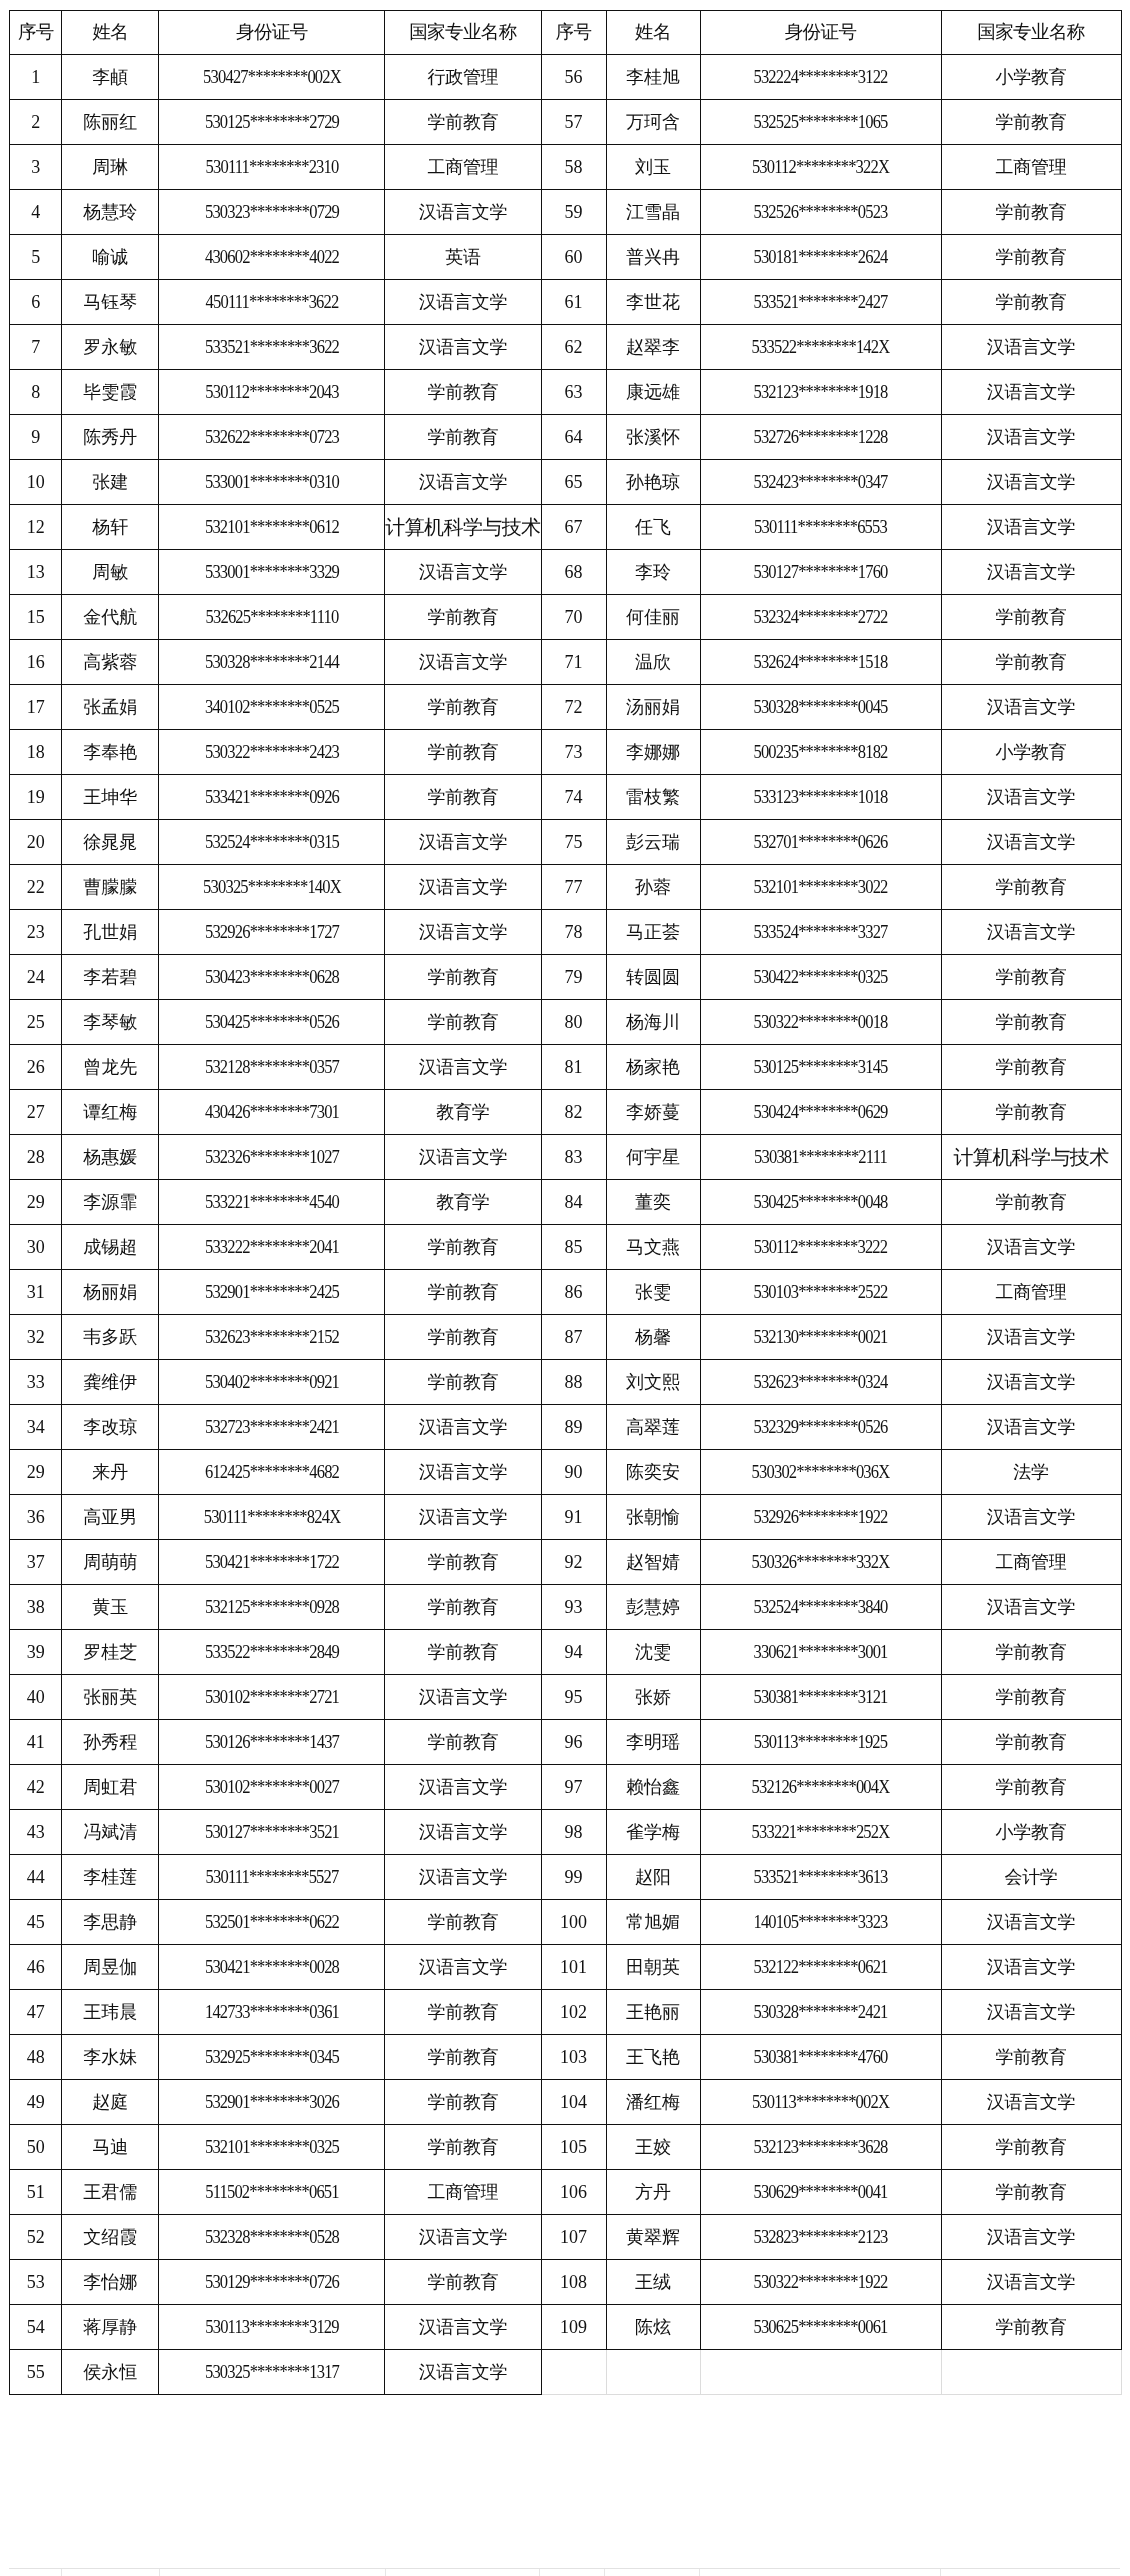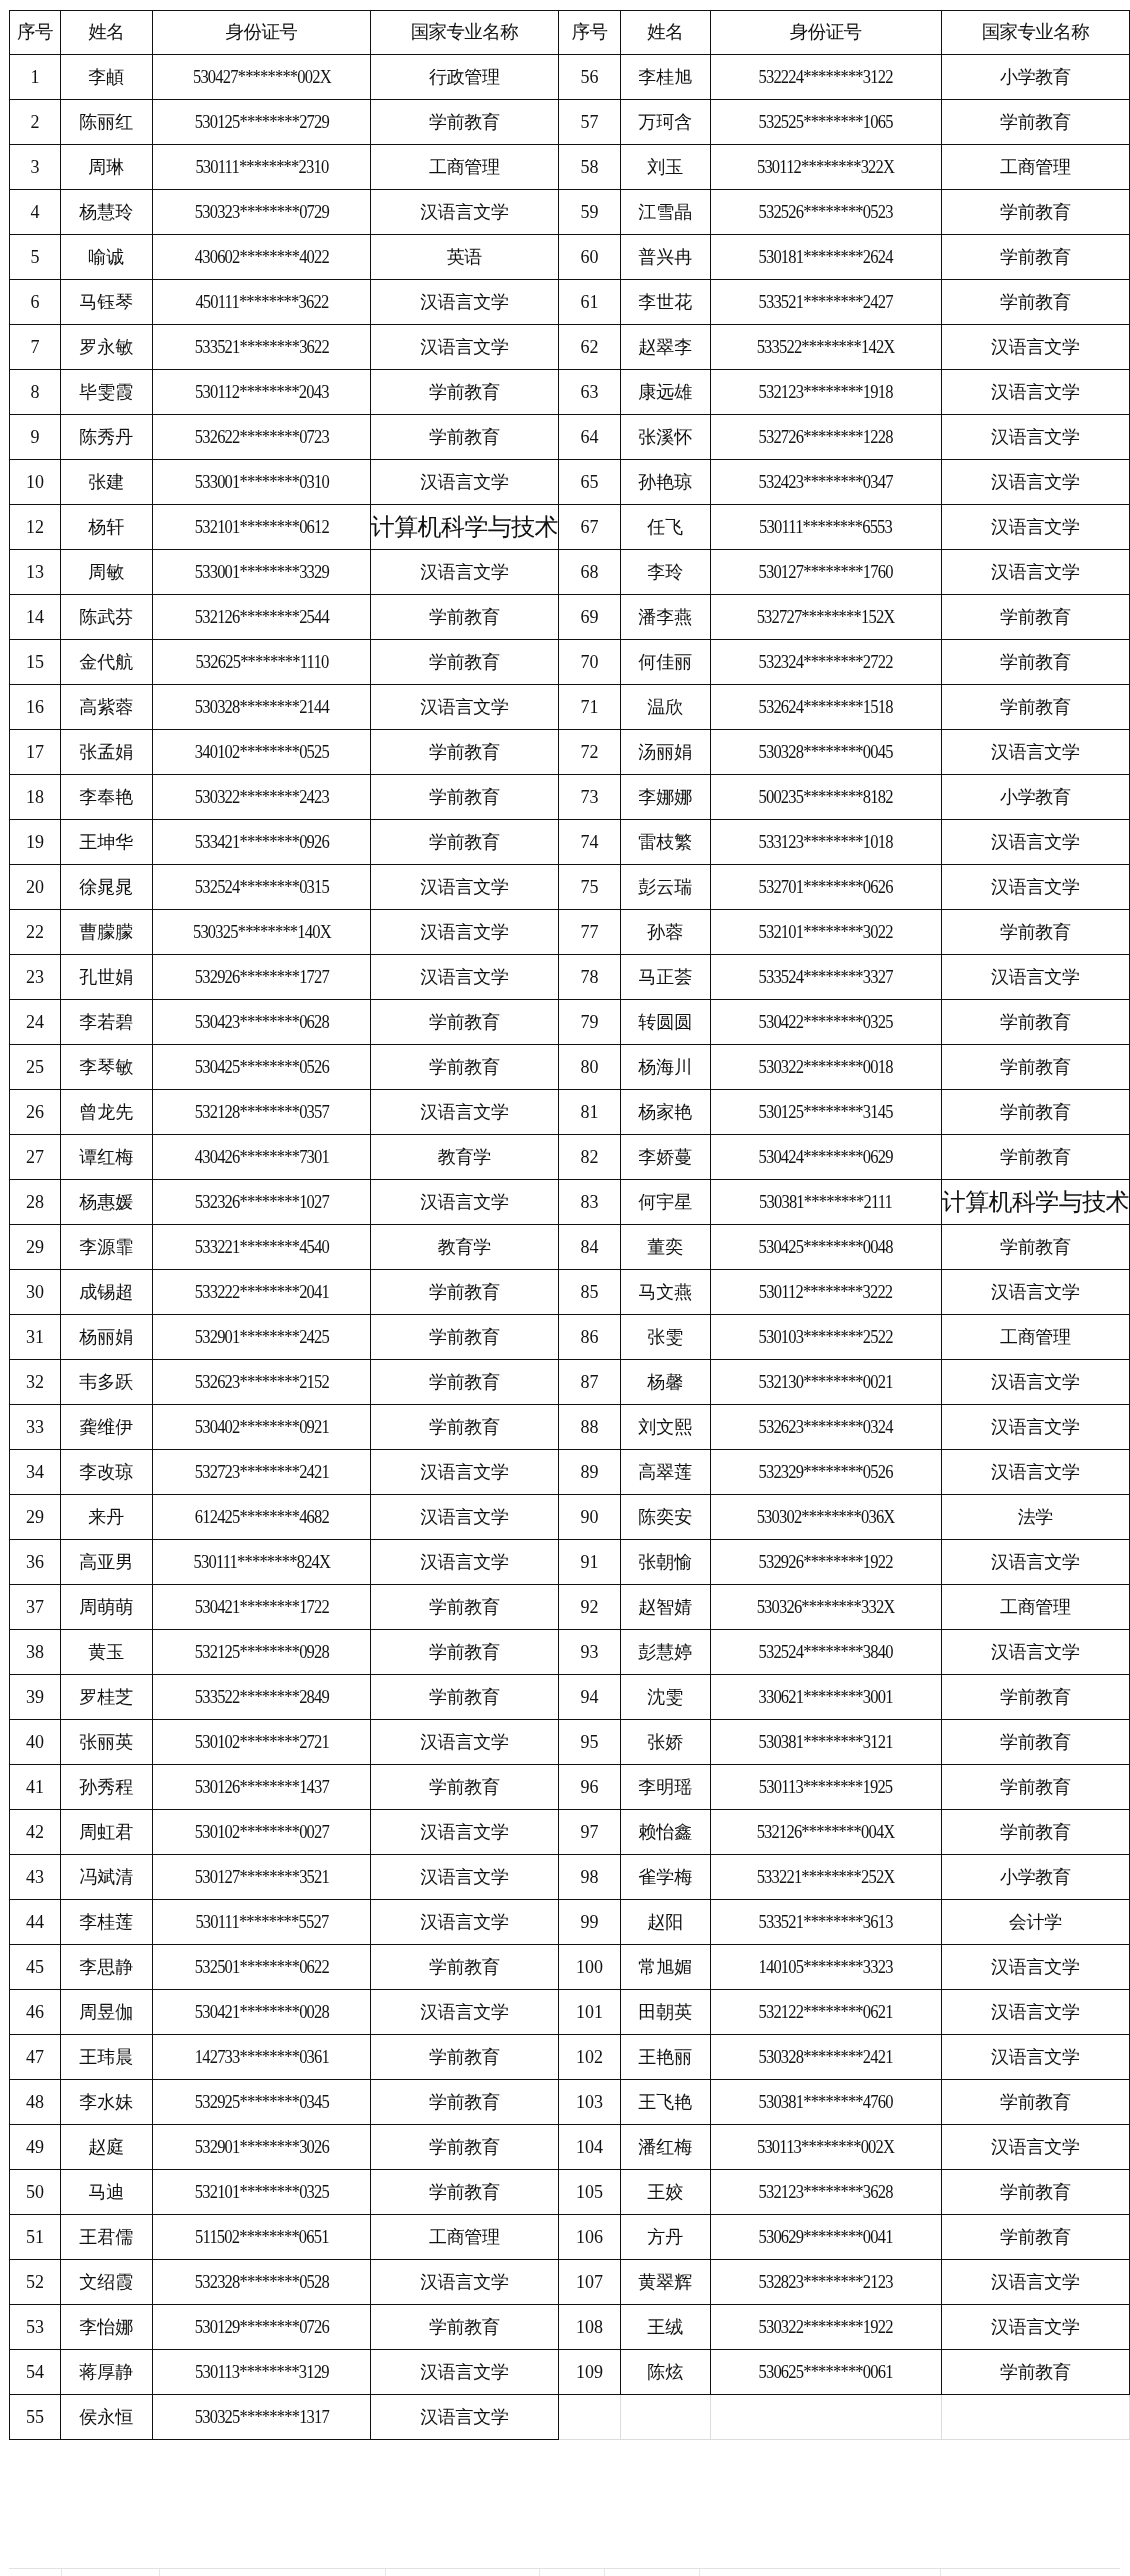--- a/index.html
+++ b/index.html
@@ -23,21 +23,21 @@
     padding: 0;
     font-weight: normal;
     font-size: 18px;
     line-height: 1;
   }
   table.roster tr.hdr th { height: 43px; font-size: 18.5px; letter-spacing: -0.6px; }
   table.roster tr.row td { height: 44px; }
   td.id { font-family: "Liberation Serif", "DejaVu Serif", serif; font-size: 18.5px; letter-spacing: -0.9px; transform: scaleX(0.92); }
   td.num { font-family: "Liberation Serif", "DejaVu Serif", serif; font-size: 19px; }
   td.major { letter-spacing: -0.3px; }
-  td.major.wide { text-overflow: clip; font-size: 24px; letter-spacing: -0.6px; }
+  td.major.wide { text-overflow: clip; font-size: 20px; letter-spacing: -0.6px; }
   td.empty { border-top: 1.9px solid #111; border-left: 0.6px solid #dcdcdc !important; border-right: 0.6px solid #dcdcdc !important; border-bottom: 1.2px solid #dcdcdc !important; }
   td.empty.first { border-left: 1.9px solid #111 !important; }
   .tail-grid {
     position: absolute; left: 9.3px; top: 2568px; width: 1111px; height: 8px;
     border-top: 1.2px solid #e2e2e2;
   }
   .tail-grid span { position: absolute; top: 0; height: 8px; border-left: 0.6px solid #e6e6e6; }
 </style>
 </head>
 <body>
@@ -181,30 +181,20 @@
           <td class="num">13</td>
           <td class="name">周敏</td>
           <td class="id">533001********3329</td>
           <td class="major">汉语言文学</td>
           <td class="num">68</td>
           <td class="name">李玲</td>
           <td class="id">530127********1760</td>
           <td class="major">汉语言文学</td>
         </tr>
         <tr class="row">
-          <td class="num">14</td>
-          <td class="name">陈武芬</td>
-          <td class="id">532126********2544</td>
-          <td class="major">学前教育</td>
-          <td class="num">69</td>
-          <td class="name">潘李燕</td>
-          <td class="id">532727********152X</td>
-          <td class="major">学前教育</td>
-        </tr>
-        <tr class="row">
           <td class="num">15</td>
           <td class="name">金代航</td>
           <td class="id">532625********1110</td>
           <td class="major">学前教育</td>
           <td class="num">70</td>
           <td class="name">何佳丽</td>
           <td class="id">532324********2722</td>
           <td class="major">学前教育</td>
         </tr>
         <tr class="row">

